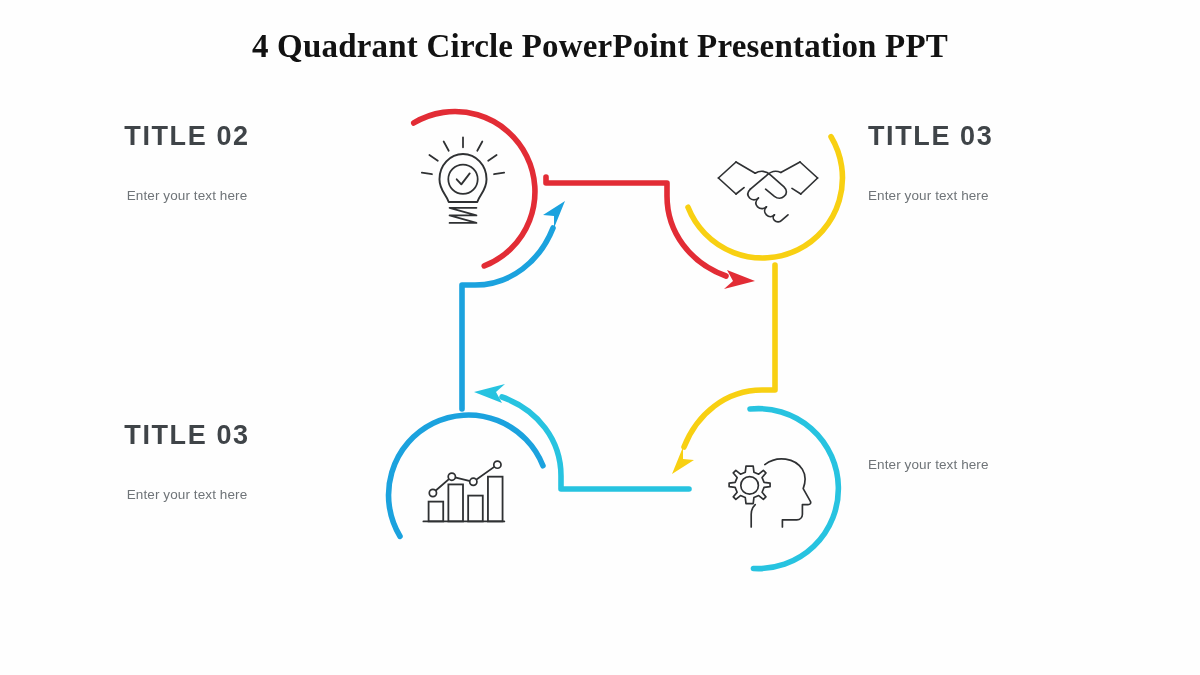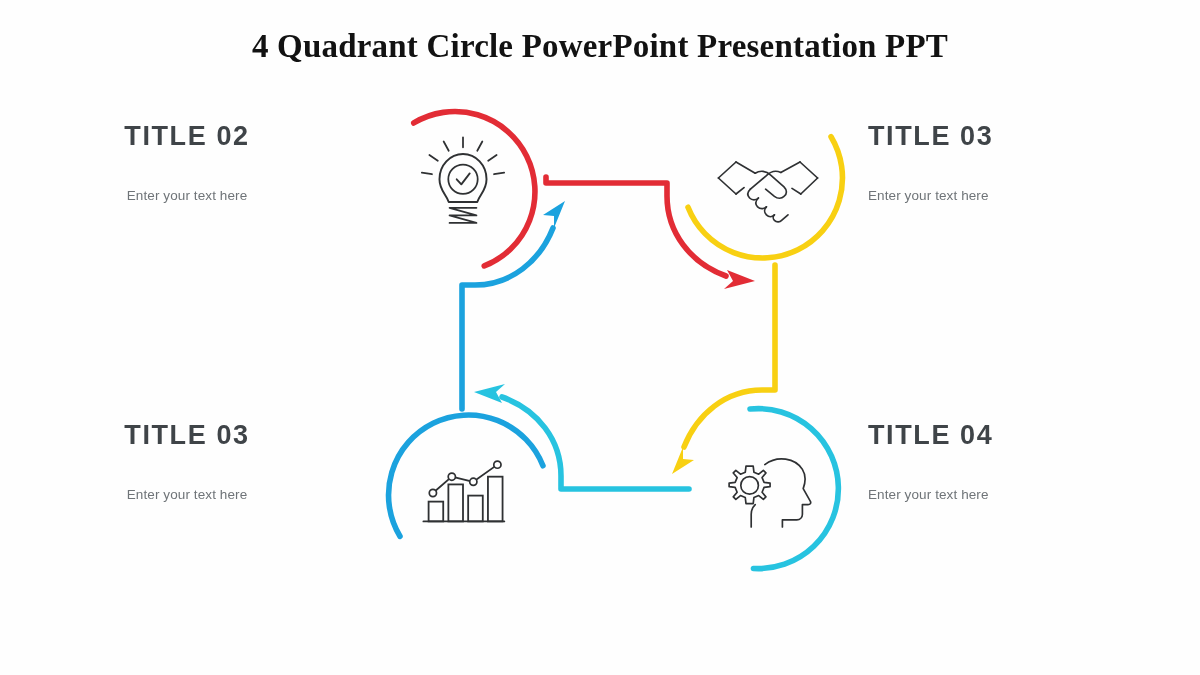--- a/index.html
+++ b/index.html
@@ -72,21 +72,20 @@
     <div class="label-title" style="color: rgb(63, 68, 72);">TITLE  03</div>
     <div class="label-sub" style="color: rgb(111, 116, 120);">Enter your text here</div>
   </div>
 
   <div class="label-block left" id="tl-01">
     <div class="label-title" style="color: rgb(63, 68, 72);">TITLE  03</div>
     <div class="label-sub" style="color: rgb(111, 116, 120);">Enter your text here</div>
   </div>
 
   <div class="label-block right" id="tl-04">
-    <div class="label-title" style="color: rgb(63, 68, 72);">TITLE  04</div>
     <div class="label-sub" style="color: rgb(111, 116, 120);">Enter your text here</div>
   </div>
 
   <div id="diagram">
   <svg width="1200" height="675" viewBox="0 0 1200 675" fill="none" xmlns="http://www.w3.org/2000/svg">
 
     <defs>
       <g id="glyph-bulb">
 
         <path d="M0,-46 L0,-58 M-17,-42 L-23,-53 M17,-42 L23,-53 M-30,-30 L-40,-37 M30,-30 L40,-37 M-37,-14 L-49,-16 M37,-14 L49,-16" stroke="#2f3133" stroke-width="2.1" stroke-linecap="round"></path>

